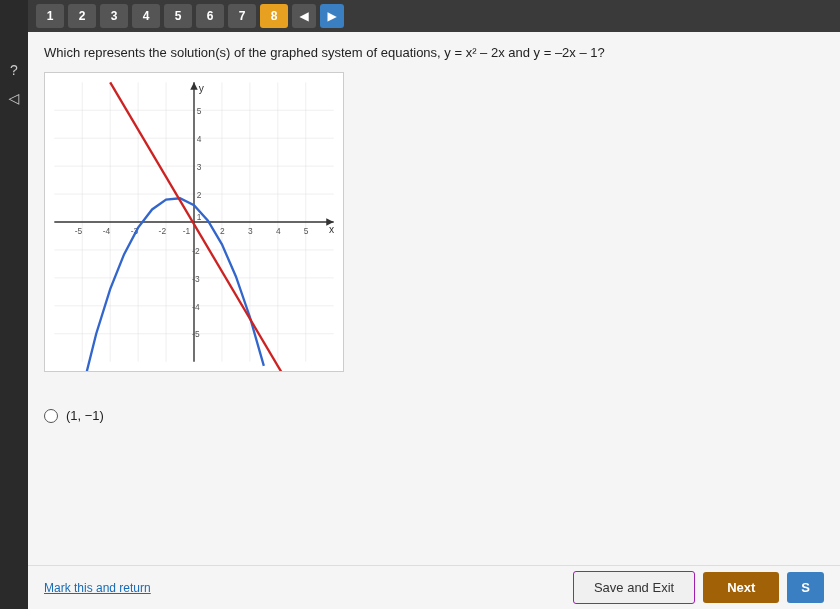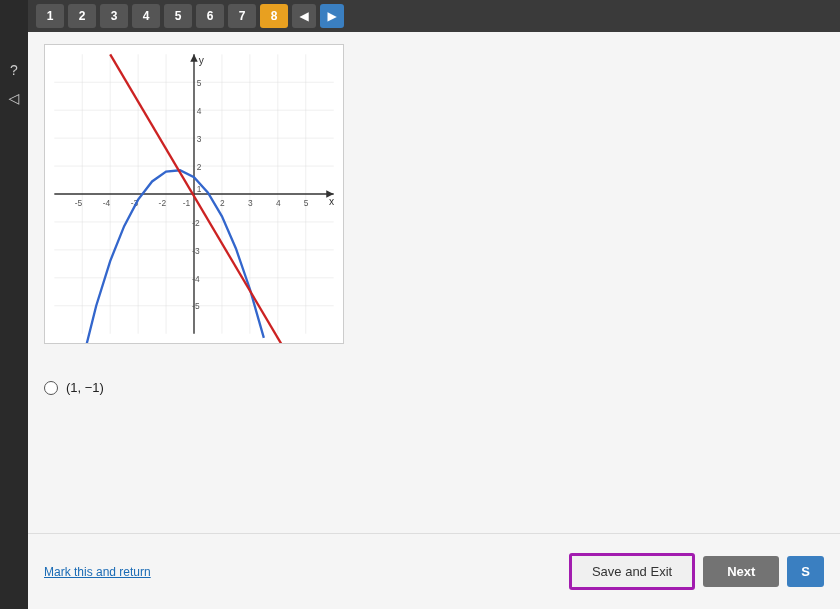--- a/index.html
+++ b/index.html
@@ -142,46 +142,46 @@
       background: #fff;
       flex-shrink: 0;
     }
 
     
     .bottom-bar {
       position: absolute;
       left: 28px;
       bottom: 0;
       right: 0;
-      height: 76px;
+      height: 44px;
       background: #f5f5f5;
       display: flex;
       align-items: center;
       padding: 0 16px;
       border-top: 1px solid #ddd;
     }
     .mark-return {
       color: #1a6bb5;
       font-size: 12px;
       text-decoration: underline;
       cursor: pointer;
     }
     .spacer { flex: 1; }
     .btn-save {
       background: #f0f0f0;
-      border: 3px solid #a21caf;
+      border: 1px solid #a21caf;
       color: #333;
       font-size: 13px;
       padding: 8px 20px;
       border-radius: 3px;
       cursor: pointer;
       margin-right: 8px;
     }
     .btn-next {
-      background: #737373;
+      background: #a16207;
       border: none;
       color: #fff;
       font-size: 13px;
       font-weight: bold;
       padding: 8px 24px;
       border-radius: 3px;
       cursor: pointer;
       margin-right: 8px;
     }
     .btn-submit {
@@ -210,20 +210,21 @@
   <button class="nav-btn">4</button>
   <button class="nav-btn">5</button>
   <button class="nav-btn">6</button>
   <button class="nav-btn">7</button>
   <button class="nav-btn active">8</button>
   <button class="nav-arrow">◀</button>
   <button class="nav-arrow active">▶</button>
 </div>
 
 <div class="main-content">
+  <div class="question-text">Which represents the solution(s) of the graphed system of equations, y = x² – 2x and y = –2x – 1?</div>
 
   <div class="graph-container">
     <svg class="graph-svg" width="300" height="300" viewBox="-10 -10 320 320">
 
       <rect x="-10" y="-10" width="320" height="320" fill="white"></rect>
 
       <line x1="30" y1="0" x2="30" y2="300" stroke="#ddd" stroke-width="0.5"></line>
       <line x1="60" y1="0" x2="60" y2="300" stroke="#ddd" stroke-width="0.5"></line>
       <line x1="90" y1="0" x2="90" y2="300" stroke="#ddd" stroke-width="0.5"></line>
       <line x1="120" y1="0" x2="120" y2="300" stroke="#ddd" stroke-width="0.5"></line>

